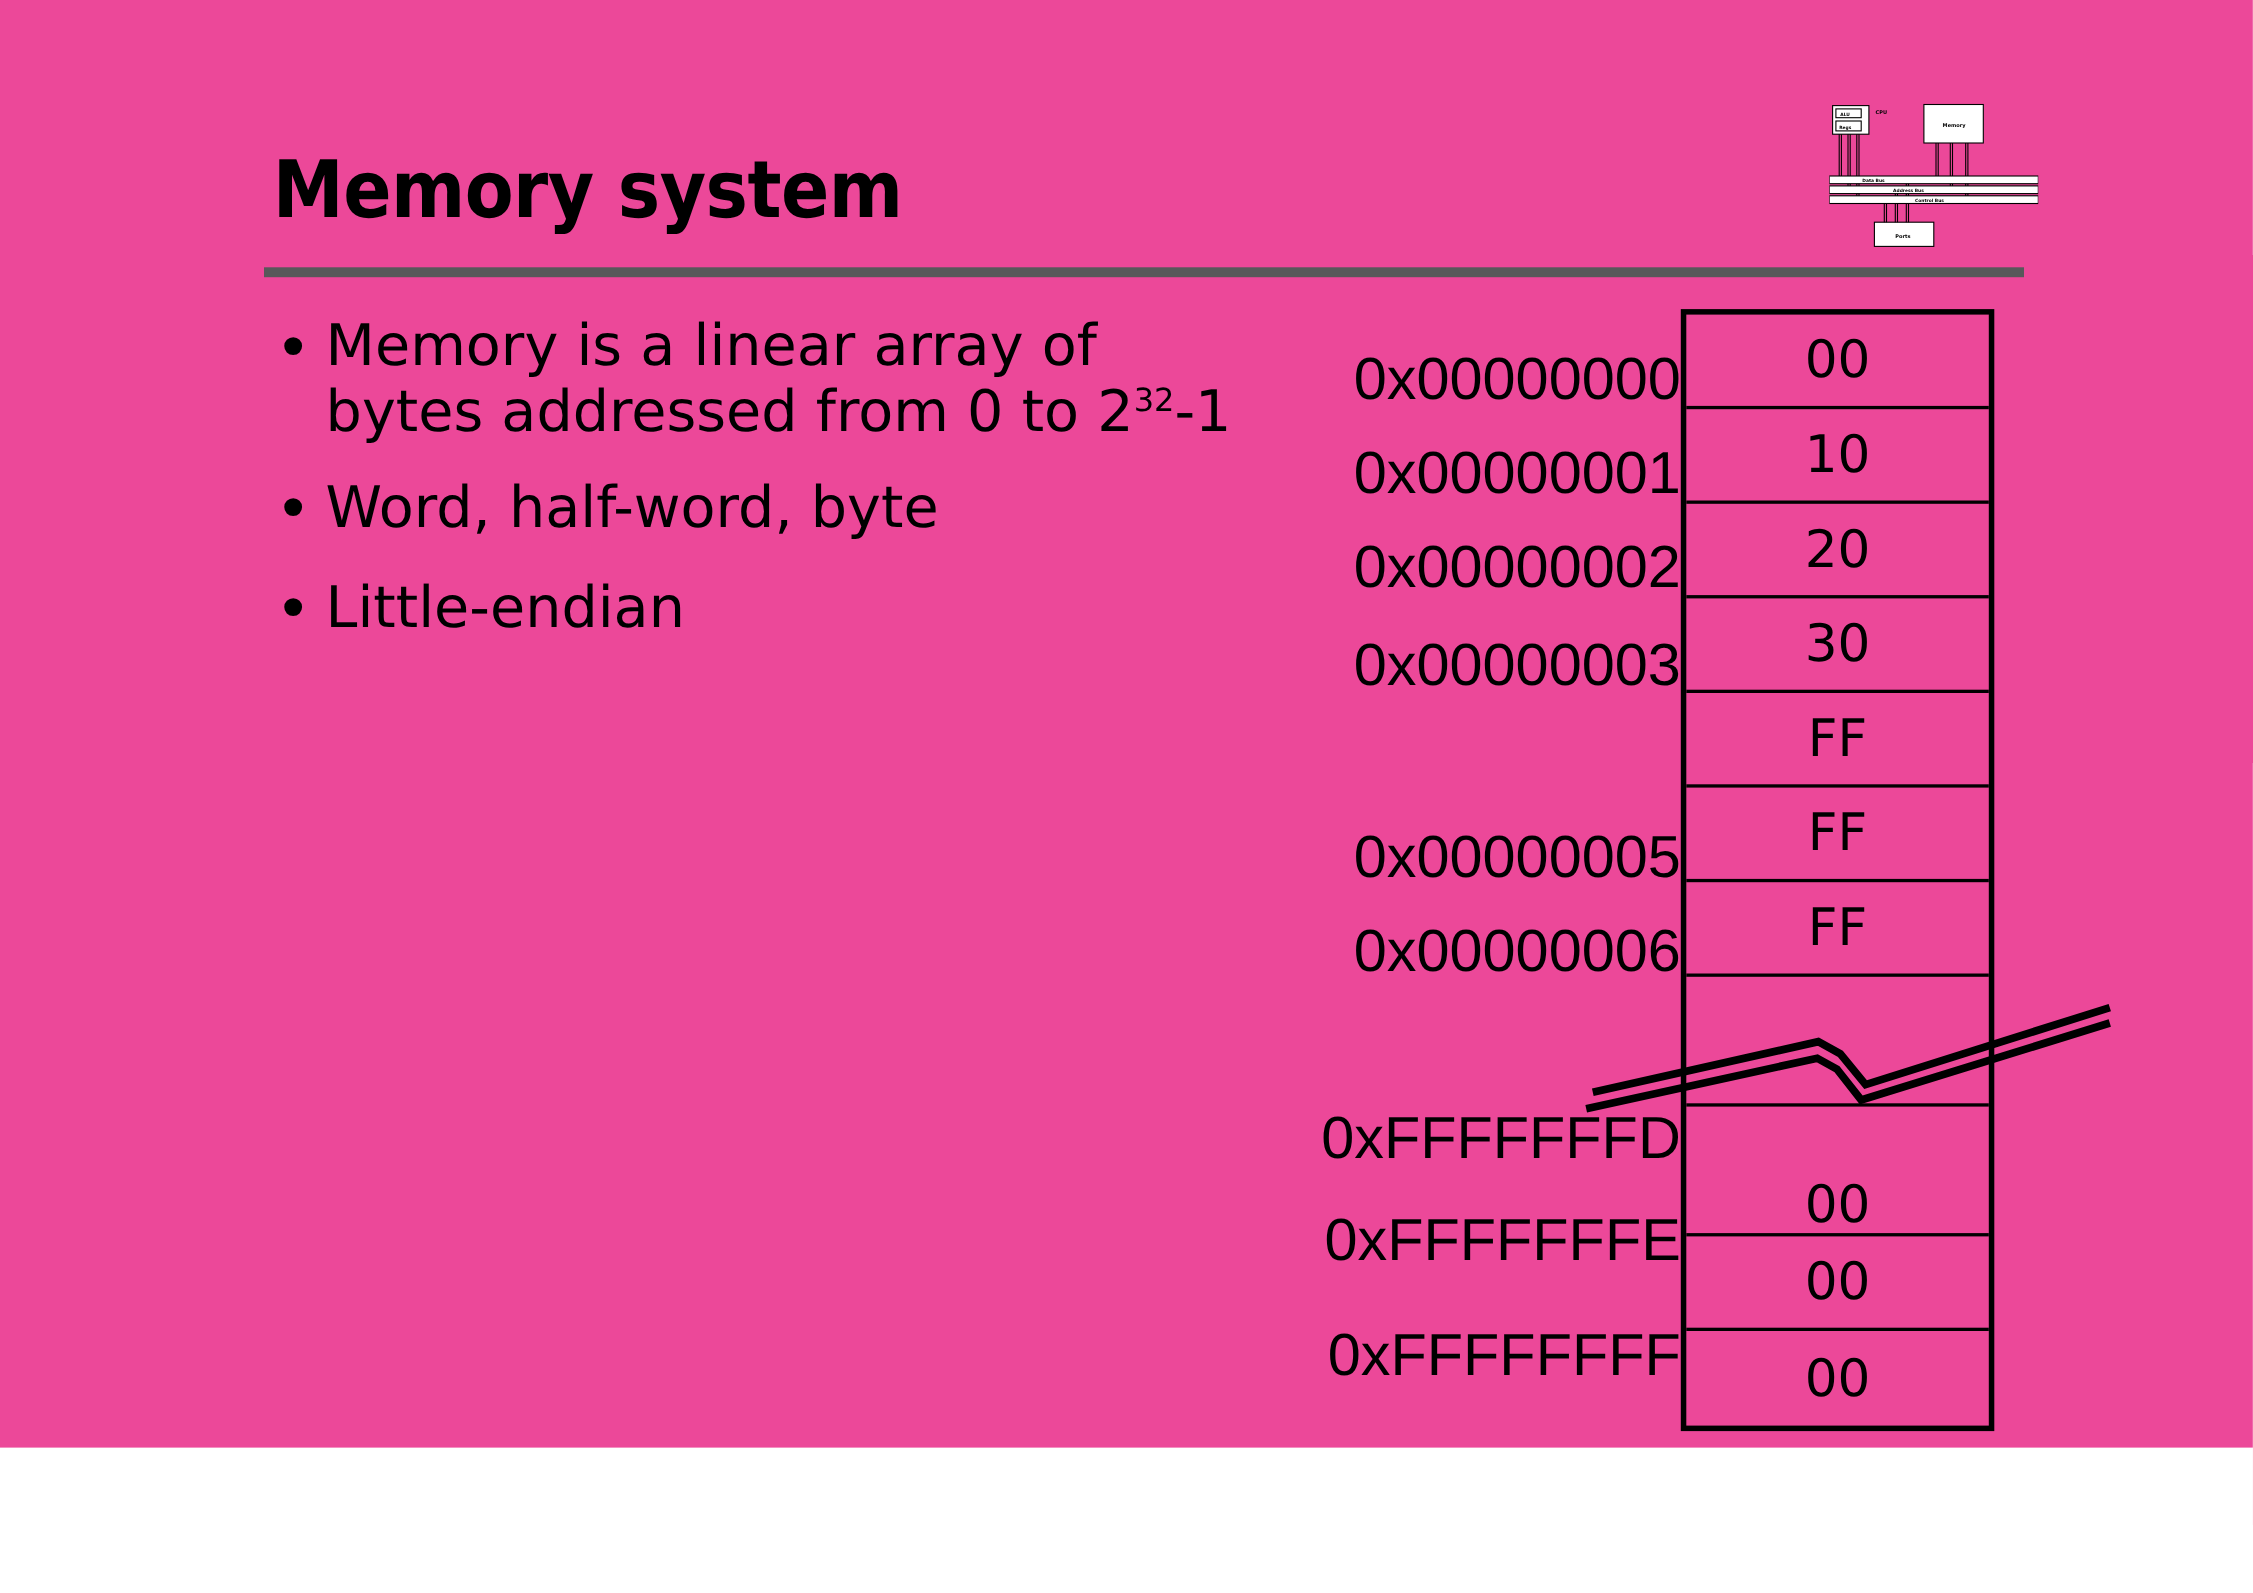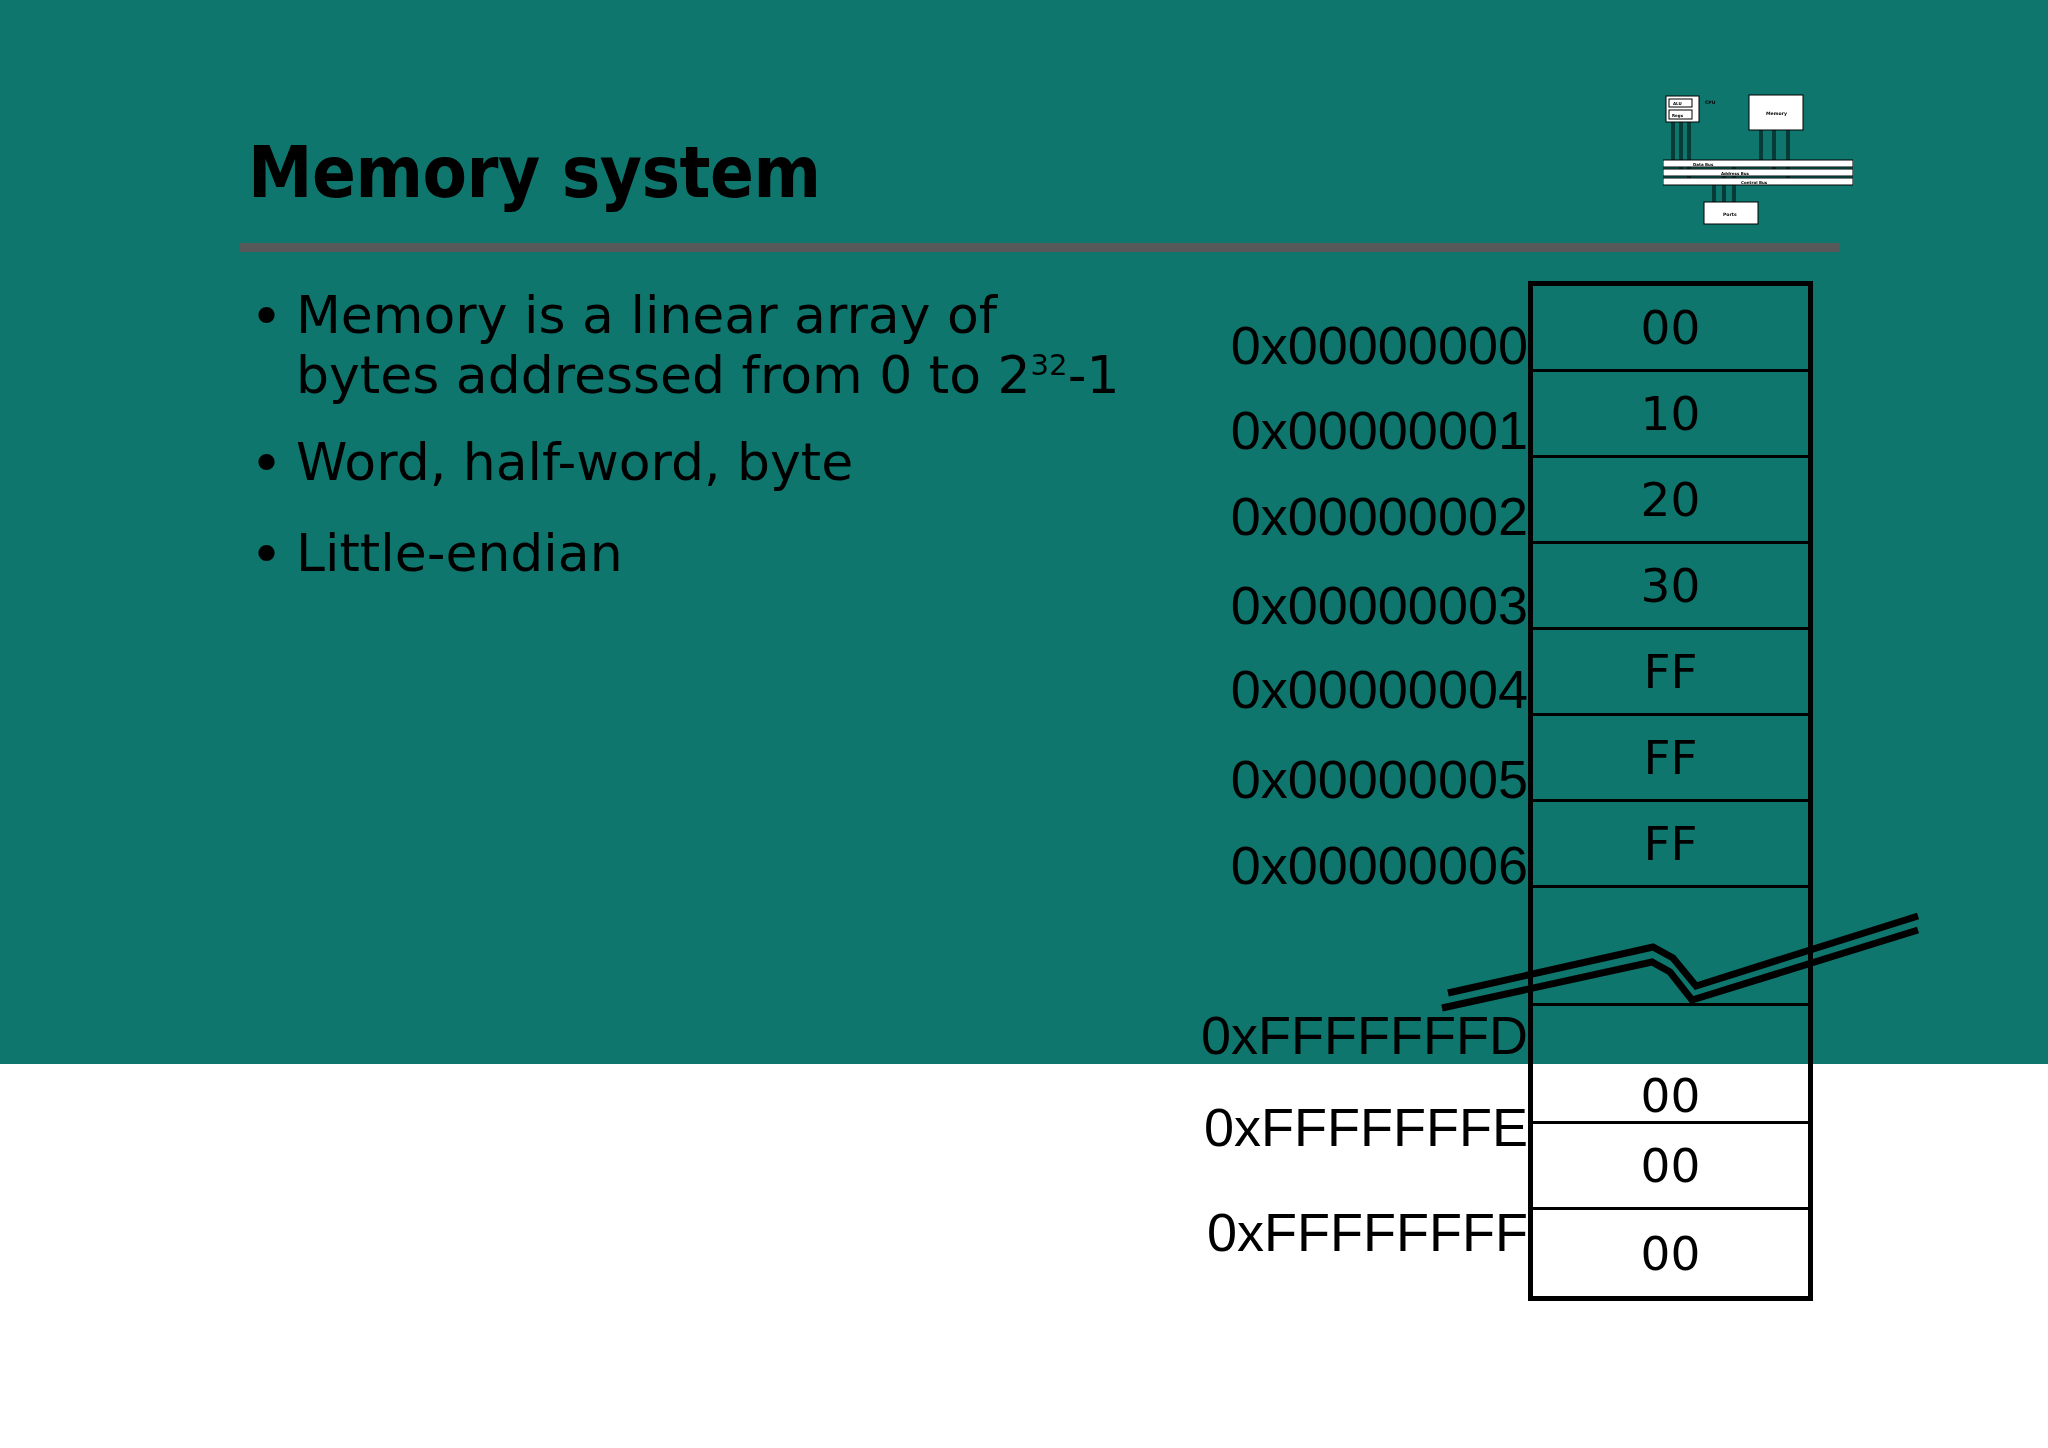--- a/index.html
+++ b/index.html
@@ -14,22 +14,22 @@
     overflow: hidden;
     font-family: "DejaVu Sans", "Liberation Sans", sans-serif;
     color: #000000;
   }
 
   
   .slide {
     position: absolute;
     left: 0; top: 0;
     width: 2048px;
-    height: 1064px;
-    background: #0f766e;
+    height: 1316px;
+    background: #ec4899;
   }
 
   
   .slide-title {
     position: absolute;
     left: 248px;
     top: 136px;
     font-size: 72px;
     font-weight: bold;
     font-family: "DejaVu Sans Condensed", "DejaVu Sans", sans-serif;
@@ -218,21 +218,20 @@
       <span class="bullet-text">Little-endian</span>
     </div>
 
   </div>
 
   <div class="addr-col">
     <div class="addr-label" style="top:318px;">0x00000000</div>
     <div class="addr-label" style="top:403px;text-align:right;">0x00000001</div>
     <div class="addr-label" style="top:489px;">0x00000002</div>
     <div class="addr-label" style="top:578px;">0x00000003</div>
-    <div class="addr-label" style="top:662px;">0x00000004</div>
     <div class="addr-label" style="top:752px;">0x00000005</div>
     <div class="addr-label" style="top:838px;">0x00000006</div>
     <div class="addr-label" style="top:1008px;">0xFFFFFFFD</div>
     <div class="addr-label" style="top:1100px;">0xFFFFFFFE</div>
     <div class="addr-label" style="top:1192px;margin-top:13px;">0xFFFFFFFF</div>
   </div>
 
   <div class="mem-table">
     <div class="mem-cell">00</div>
     <div class="mem-cell">10</div>

